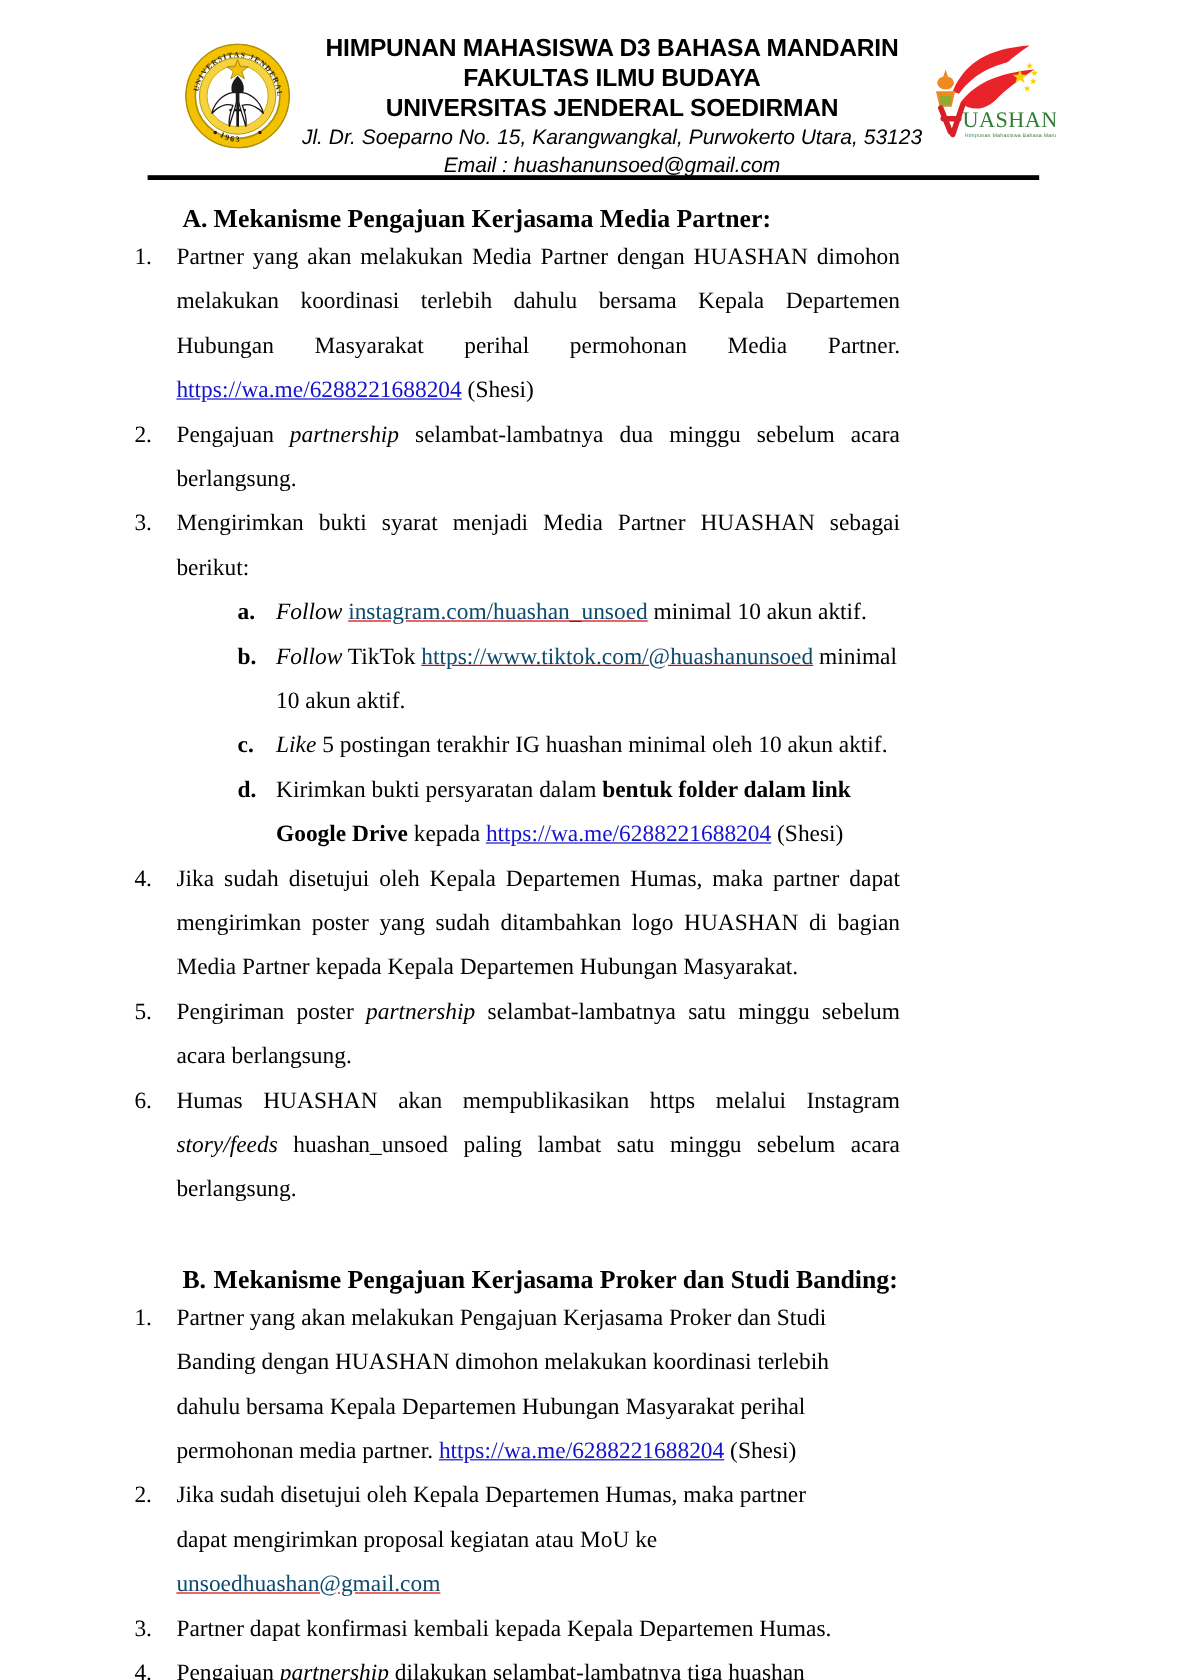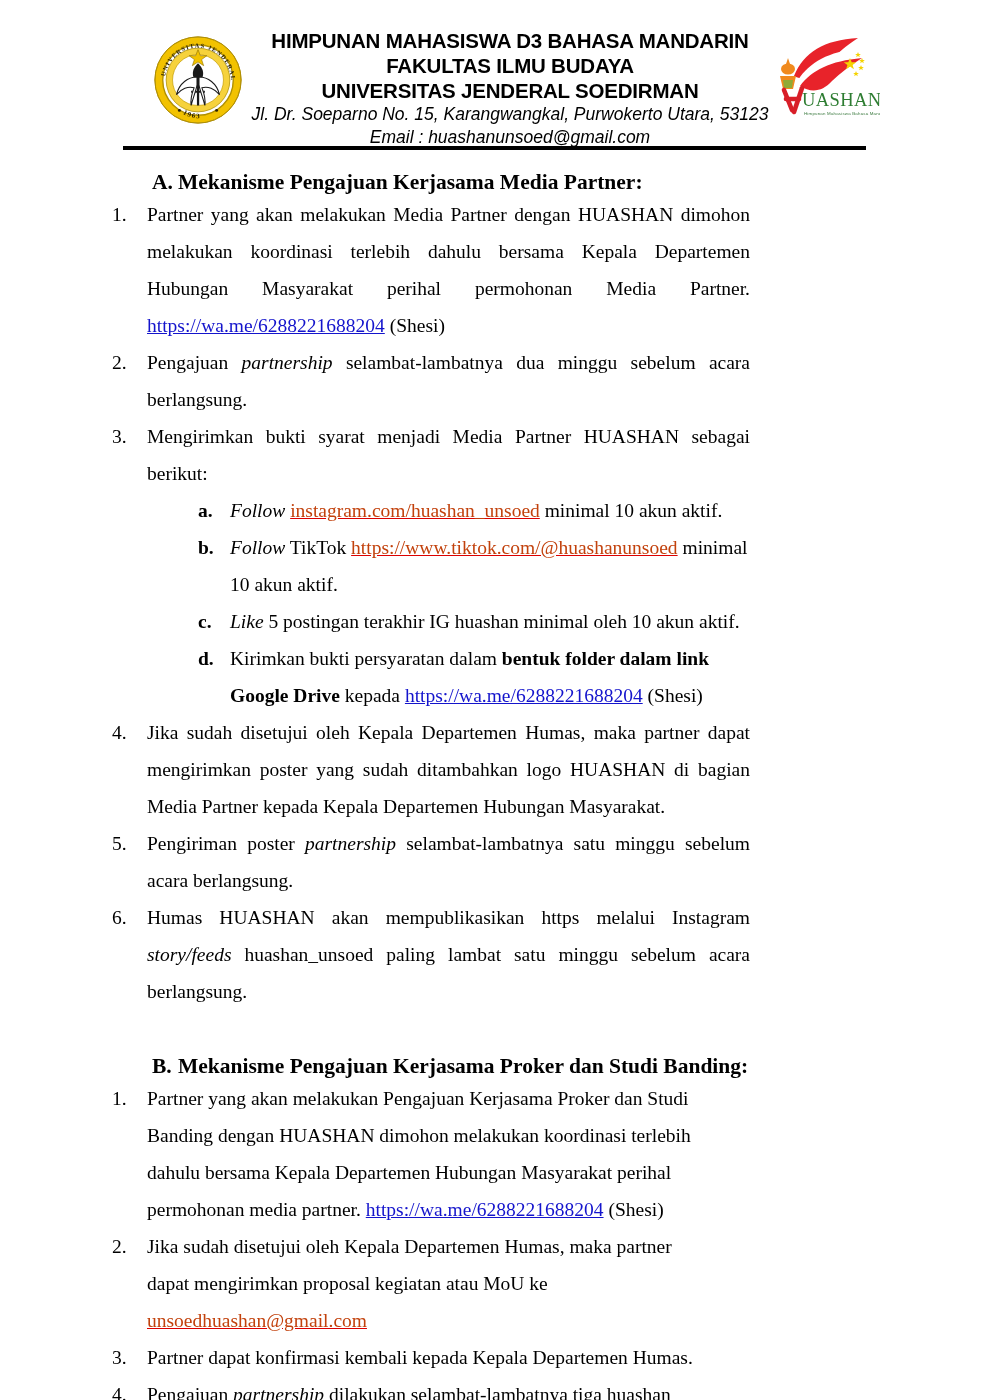--- a/index.html
+++ b/index.html
@@ -127,21 +127,21 @@
 
   i, .it { font-style: italic; }
   b, .bd { font-weight: bold; }
 
   a.link-blue {
     color: #1414cc;
     text-decoration: underline;
     text-decoration-color: #1414cc;
   }
   a.link-red {
-    color: #c2410c;
+    color: #0c4a6e;
     text-decoration: underline;
     text-decoration-color: #dd0000;
   }
 
   #closing {
     font-size: 19.5px;
     line-height: 37px;
     padding-left: 140px;
   }
 

